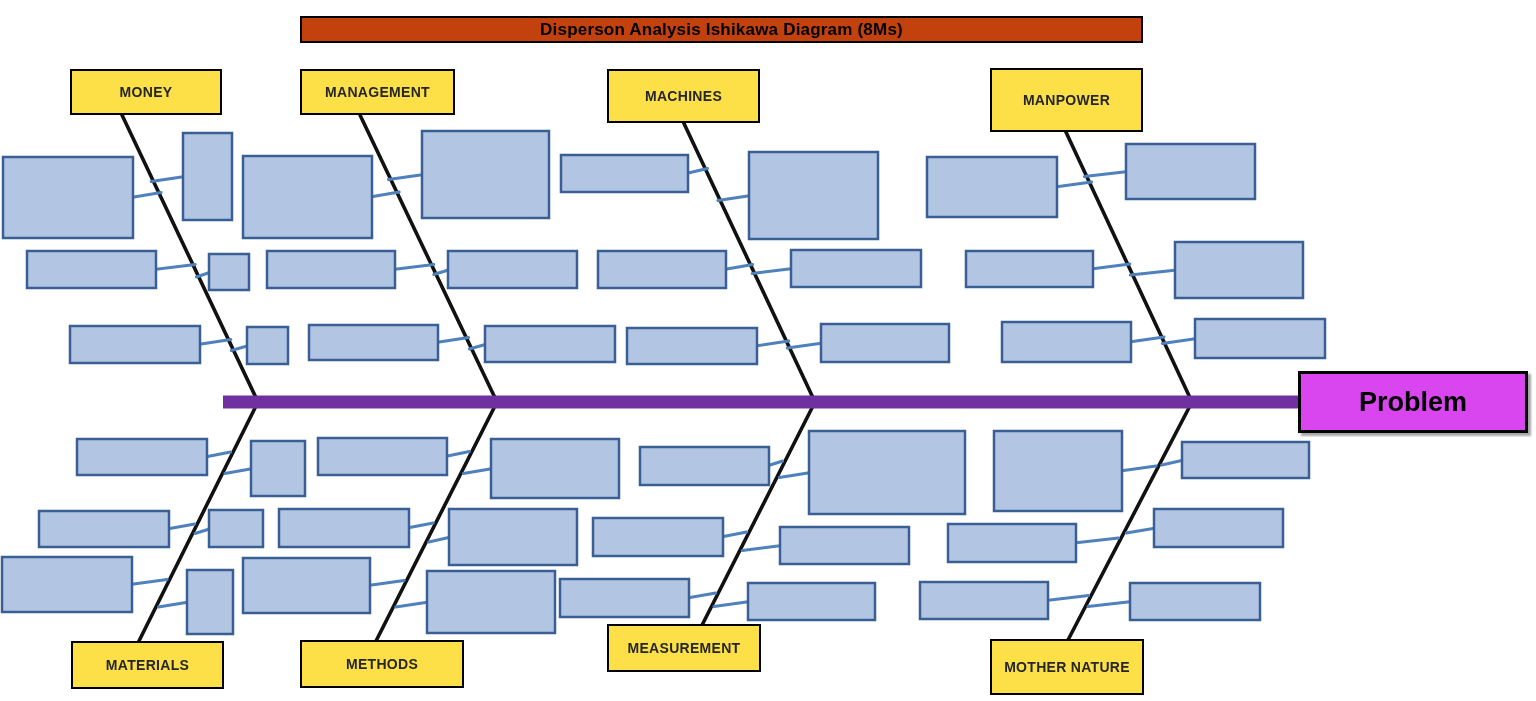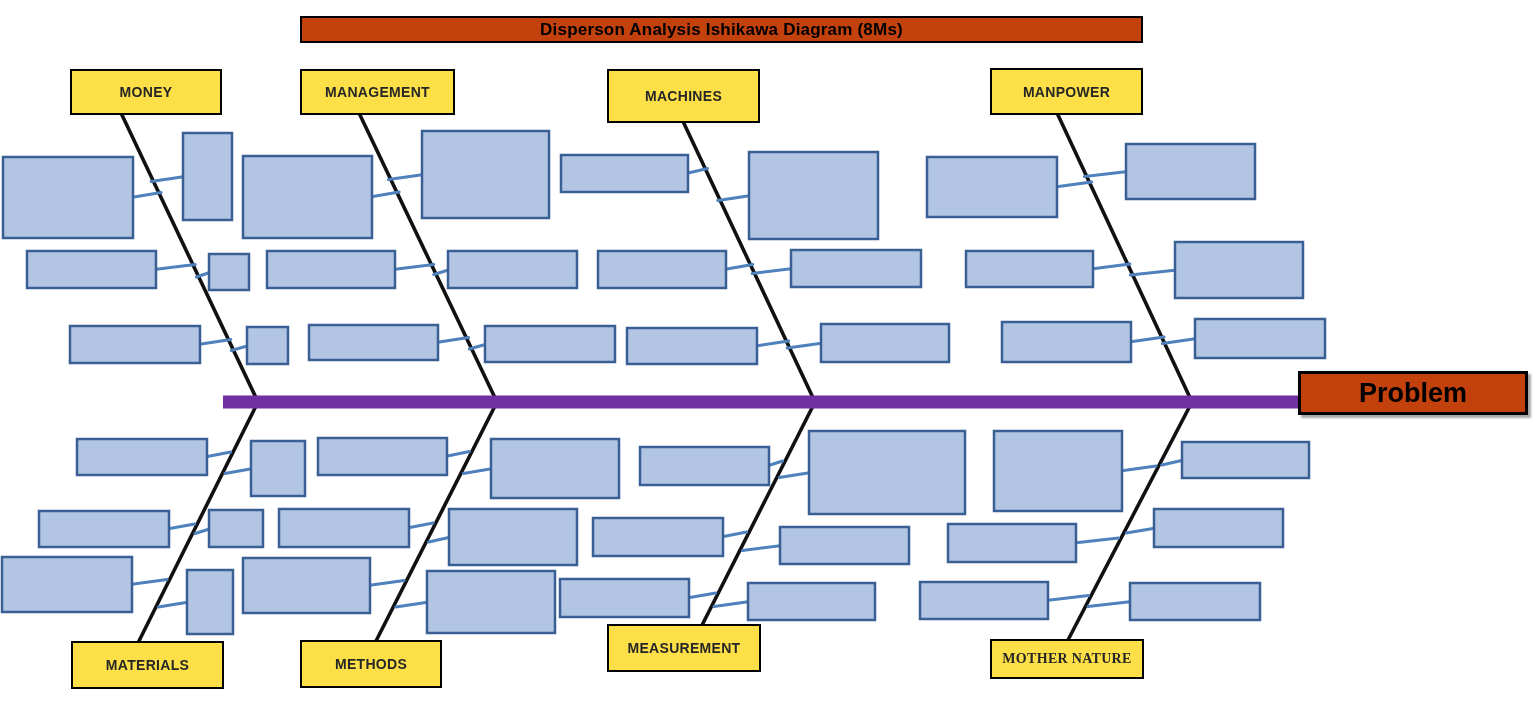--- a/index.html
+++ b/index.html
@@ -169,25 +169,25 @@
       <rect x="994" y="431" width="128" height="80" fill="#B2C6E3" stroke="#3A5F94" stroke-width="2.5"></rect>
       <rect x="1182" y="442" width="127" height="36" fill="#B2C6E3" stroke="#3A5F94" stroke-width="2.5"></rect>
       <rect x="948" y="524" width="128" height="38" fill="#B2C6E3" stroke="#3A5F94" stroke-width="2.5"></rect>
       <rect x="1154" y="509" width="129" height="38" fill="#B2C6E3" stroke="#3A5F94" stroke-width="2.5"></rect>
       <rect x="920" y="582" width="128" height="37" fill="#B2C6E3" stroke="#3A5F94" stroke-width="2.5"></rect>
       <rect x="1130" y="583" width="130" height="37" fill="#B2C6E3" stroke="#3A5F94" stroke-width="2.5"></rect>
     </svg>
 
   <div class="title-box" id="title-box" style="left: 300px; top: 16px; width: 843px; height: 27px;">Disperson Analysis Ishikawa Diagram (8Ms)</div>
 
-  <div class="problem-box" id="problem-box" style="left: 1298px; top: 371px; width: 230px; height: 44px; background: #c2410c;">Problem</div>
+  <div class="problem-box" id="problem-box" style="left: 1298px; top: 371px; width: 230px; height: 62px; background: #d946ef;">Problem</div>
 
   <div id="labels-layer">
       <div class="label-box" style="left: 70px; top: 69px; width: 152px; height: 46px;">MONEY</div>
       <div class="label-box" style="left: 300px; top: 69px; width: 155px; height: 46px;">MANAGEMENT</div>
       <div class="label-box" style="left: 607px; top: 69px; width: 153px; height: 54px;">MACHINES</div>
-      <div class="label-box" style="left: 990px; top: 68px; width: 153px; height: 47px;">MANPOWER</div>
+      <div class="label-box" style="left: 990px; top: 68px; width: 153px; height: 64px;">MANPOWER</div>
       <div class="label-box" style="left: 71px; top: 641px; width: 153px; height: 48px;">MATERIALS</div>
-      <div class="label-box" style="left: 300px; top: 640px; width: 142px; height: 48px;">METHODS</div>
+      <div class="label-box" style="left: 300px; top: 640px; width: 164px; height: 48px;">METHODS</div>
       <div class="label-box" style="left: 607px; top: 624px; width: 154px; height: 48px;">MEASUREMENT</div>
-      <div class="label-box" style="left: 990px; top: 639px; width: 154px; height: 40px; font-family: Liberation Serif, serif;">MOTHER NATURE</div>
+      <div class="label-box" style="left: 990px; top: 639px; width: 154px; height: 56px;">MOTHER NATURE</div>
     </div>
 </div>
 
 </body></html>

